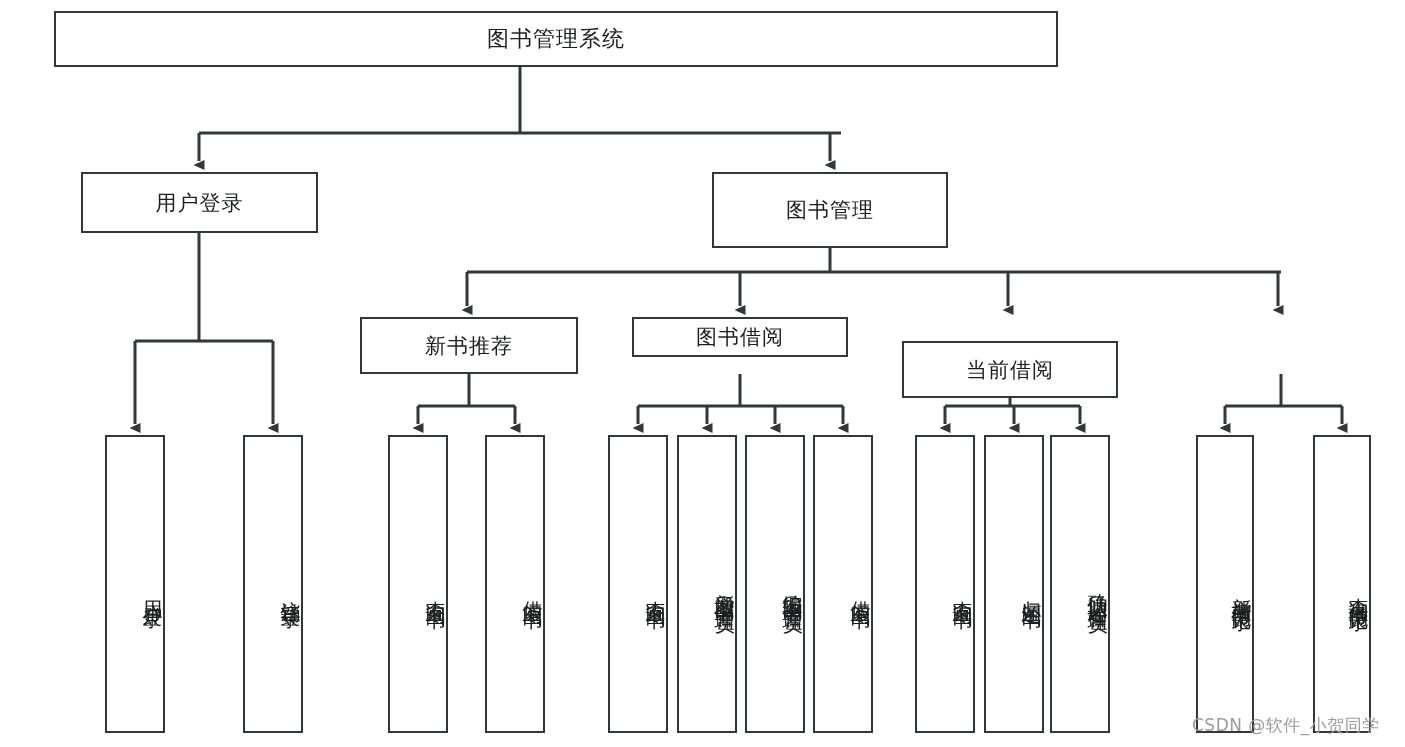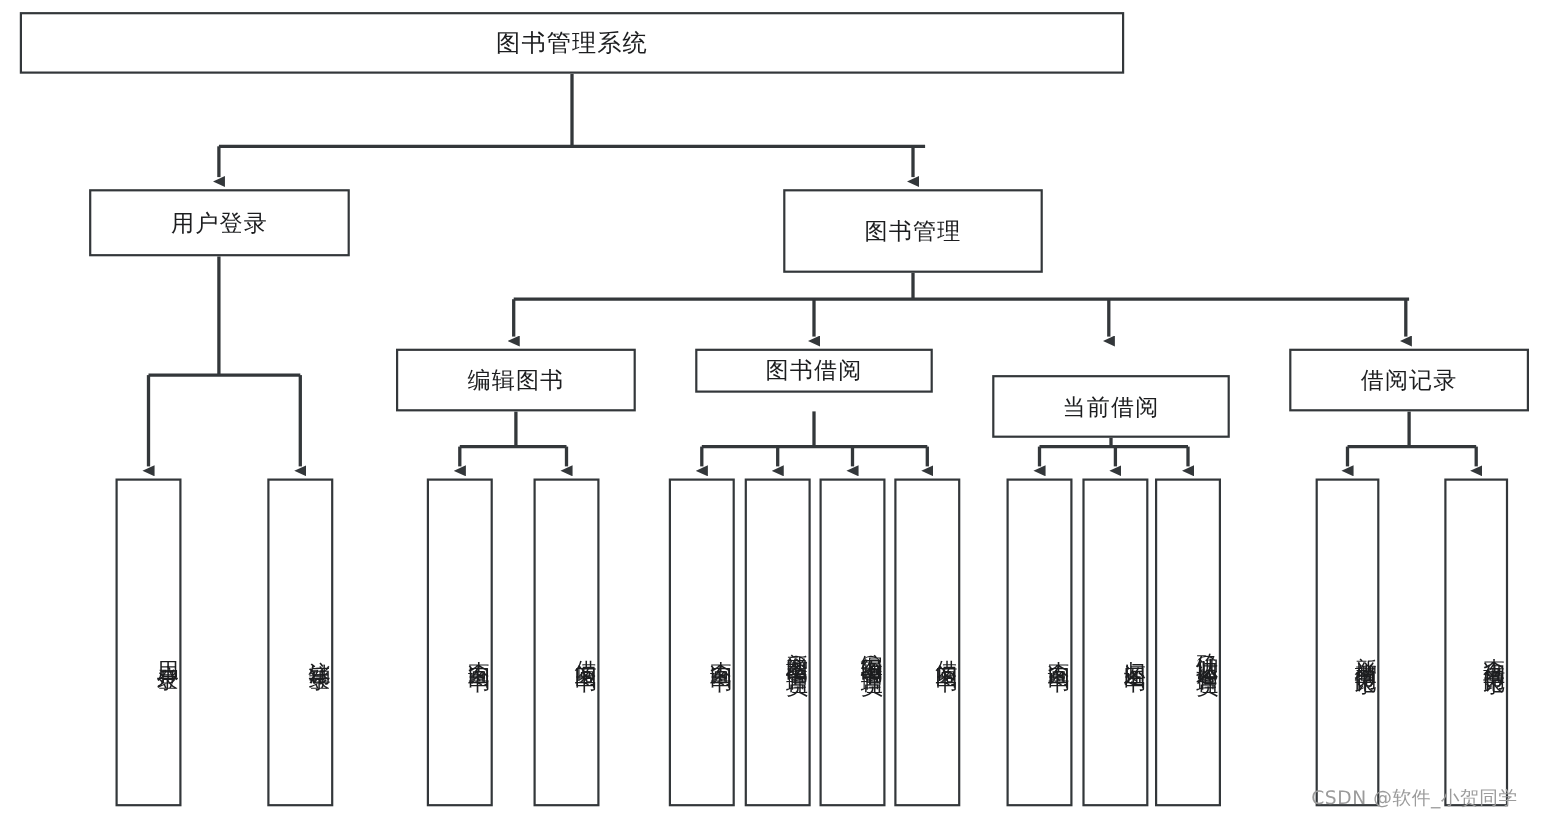--- a/index.html
+++ b/index.html
@@ -48,20 +48,21 @@
     padding-top: 14px;
   }
   .node.vert .node-label {
     writing-mode: vertical-rl;
     text-orientation: upright;
     line-height: 1.05;
     white-space: nowrap;
   }
   .node.root {
     font-size: 22px;
+    margin-left: 36px;
   }
   #watermark {
     position: absolute;
     left: 1192px;
     top: 714px;
     font-size: 17px;
     color: #9b9b9b;
     white-space: nowrap;
     letter-spacing: 0.5px;
   }
@@ -126,30 +127,27 @@
   </div>
 
   <div class="node horiz" style="left:81px; top:172px; width:237px; height:61px;">
     <span class="node-label">用户登录</span>
   </div>
   <div class="node horiz" style="left:712px; top:172px; width:236px; height:76px;">
     <span class="node-label">图书管理</span>
   </div>
 
   <div class="node horiz" style="left:360px; top:317px; width:218px; height:57px;">
-    <span class="node-label">编辑图书</span>
+    <span class="node-label">新书推荐</span>
   </div>
   <div class="node horiz" style="left:632px; top:317px; width:216px; height:40px;">
     <span class="node-label">图书借阅</span>
   </div>
   <div class="node horiz" style="left:902px; top:317px; width:216px; height:57px;margin-top:24px;">
     <span class="node-label">当前借阅</span>
-  </div>
-  <div class="node horiz" style="left:1172px; top:317px; width:218px; height:57px;">
-    <span class="node-label">借阅记录</span>
   </div>
 
   <div class="node vert" style="left:105px; top:435px; width:60px; height:298px;">
     <span class="node-label">用户登录</span>
   </div>
   <div class="node vert" style="left:243px; top:435px; width:60px; height:298px;">
     <span class="node-label">注销登录</span>
   </div>
   <div class="node vert" style="left:388px; top:435px; width:60px; height:298px;">
     <span class="node-label">查询图书</span>

